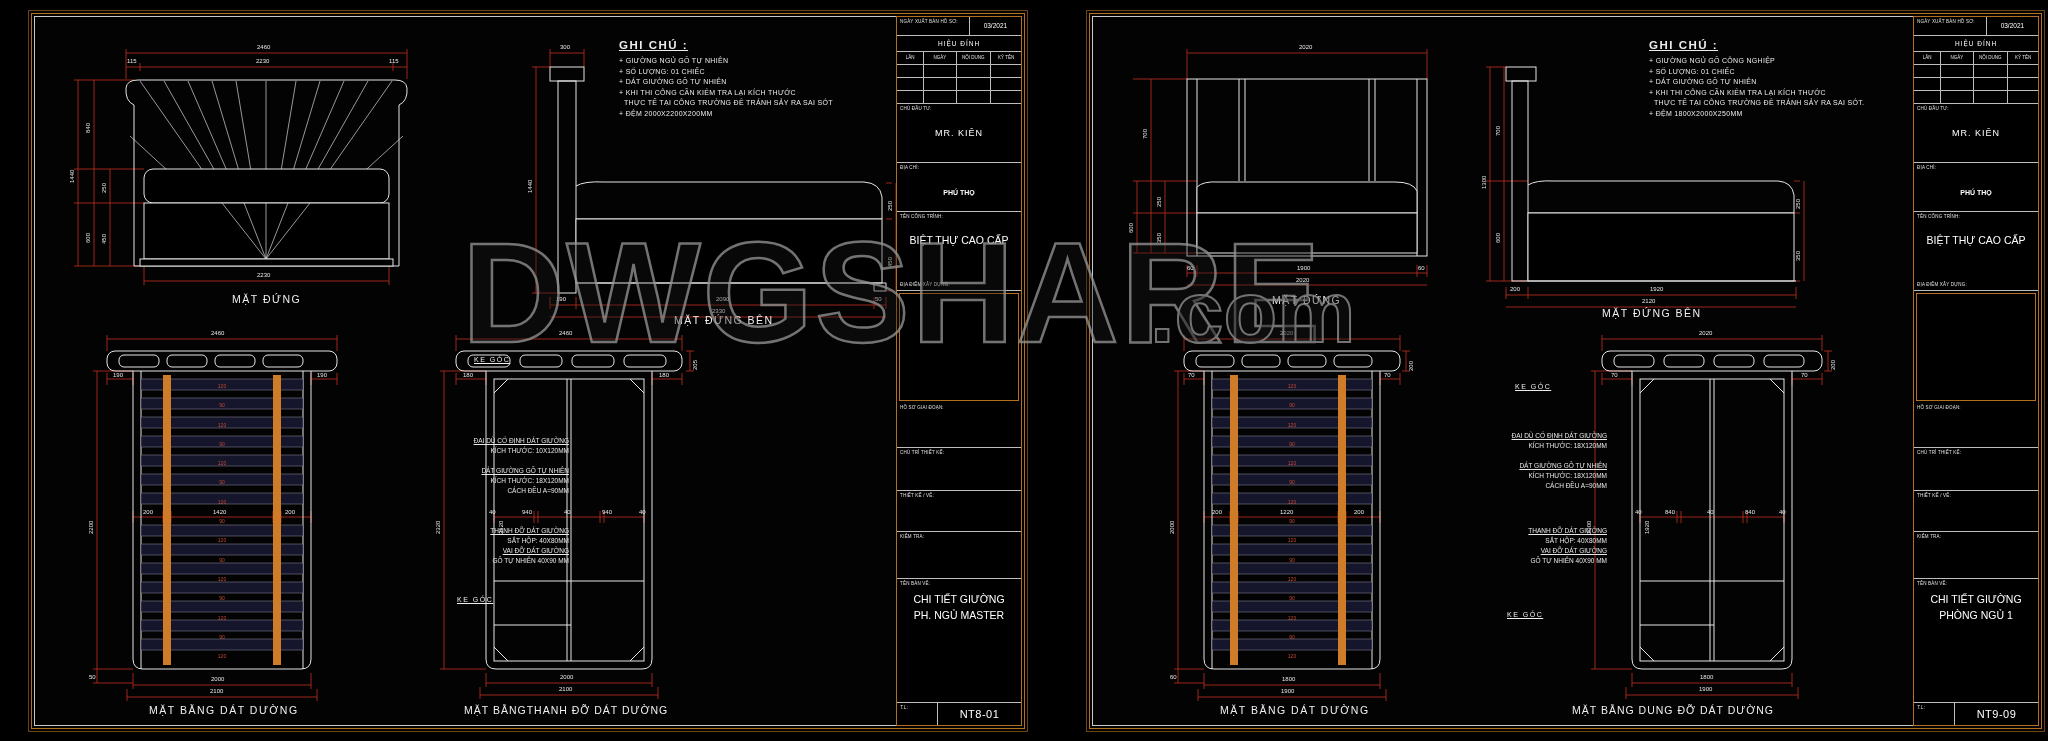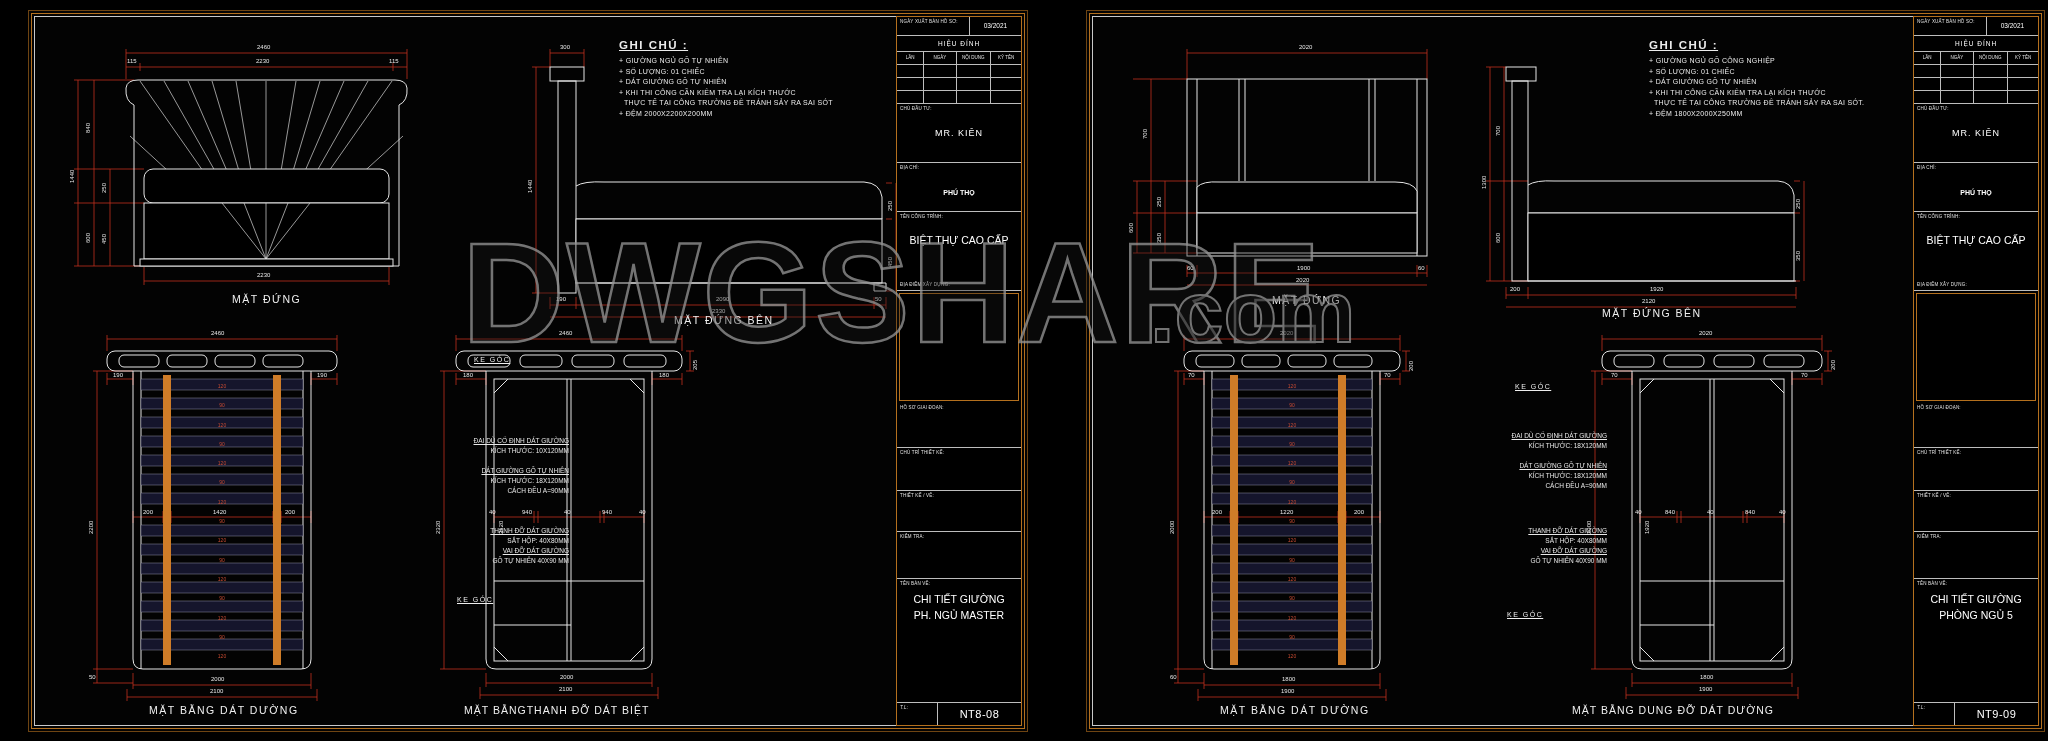--- a/index.html
+++ b/index.html
@@ -208,21 +208,21 @@
     <span class="dimv" style="left:258px;top:41px;">205</span>
     <span class="dimv" style="left:1px;top:205px;">2320</span>
     <span class="dimv" style="left:64px;top:205px;">2120</span>
     <span class="dim" style="left:55px;top:180px;">40</span>
     <span class="dim" style="left:88px;top:180px;">940</span>
     <span class="dim" style="left:130px;top:180px;">40</span>
     <span class="dim" style="left:168px;top:180px;">940</span>
     <span class="dim" style="left:205px;top:180px;">40</span>
     <span class="dim" style="left:126px;top:345px;">2000</span>
     <span class="dim" style="left:125px;top:357px;">2100</span>
-    <div class="vlabel" style="left:30px;top:375px;letter-spacing:1px;">MẶT BẰNGTHANH ĐỠ DÁT BIỆT</div>
+    <div class="vlabel" style="left:30px;top:375px;letter-spacing:1px;">MẶT BẰNGTHANH ĐỠ DÁT DƯỜNG</div>
   </div>
 
   <div class="annos" style="left:300px;top:425px;width:240px;">
     <div class="ah">ĐAI DÙ CỐ ĐỊNH DÁT GIƯỜNG</div>
     <div class="al">KÍCH THƯỚC: 10X120MM</div>
     <div class="ah" style="margin-top:10px;">DÁT GIƯỜNG GỖ TỰ NHIÊN</div>
     <div class="al">KÍCH THƯỚC: 18X120MM</div>
     <div class="al">CÁCH ĐỀU A=90MM</div>
   </div>
   <div class="annos" style="left:300px;top:515px;width:240px;">
@@ -288,21 +288,21 @@
       </div>
     <div class="tbrow" style="flex:1;">
       <span class="tb-lab">TÊN BẢN VẼ:</span>
       <div class="tb-center" style="top:14px;font-size:10.5px;">CHI TIẾT GIƯỜNG</div>
       <div class="tb-center" style="top:30px;font-size:10.5px;">PH. NGỦ MASTER</div>
     </div>
     <div class="tbbottom" style="height:22px;">
       <div class="c1">
           <span class="tb-lab" style="font-style:italic;">T.L:</span>
         </div>
-      <div class="c2" style="line-height:22px;">NT8-08</div>
+      <div class="c2" style="line-height:22px;">NT8-01</div>
     </div>
   </div>
 </div>
 
 <div class="sheet" id="sheet2">
   <div class="frame2"></div>
   <div class="frame3"></div>
 
   <div class="view" style="left:40px;top:30px;width:340px;height:270px;">
     <svg width="340" height="270">
@@ -536,21 +536,21 @@
       </div>
     <div class="tbrow" style="height:40px;">
         <span class="tb-lab">THIẾT KẾ / VẼ:</span>
       </div>
     <div class="tbrow" style="height:46px;">
         <span class="tb-lab">KIỂM TRA:</span>
       </div>
     <div class="tbrow" style="flex:1;">
       <span class="tb-lab">TÊN BẢN VẼ:</span>
       <div class="tb-center" style="top:14px;font-size:10.5px;">CHI TIẾT GIƯỜNG</div>
-      <div class="tb-center" style="top:30px;font-size:10.5px;">PHÒNG NGỦ 5</div>
+      <div class="tb-center" style="top:30px;font-size:10.5px;">PHÒNG NGỦ 1</div>
     </div>
     <div class="tbbottom" style="height:22px;">
       <div class="c1">
           <span class="tb-lab" style="font-style:italic;">T.L:</span>
         </div>
       <div class="c2" style="line-height:22px;">NT9-09</div>
     </div>
   </div>
 </div>
 

